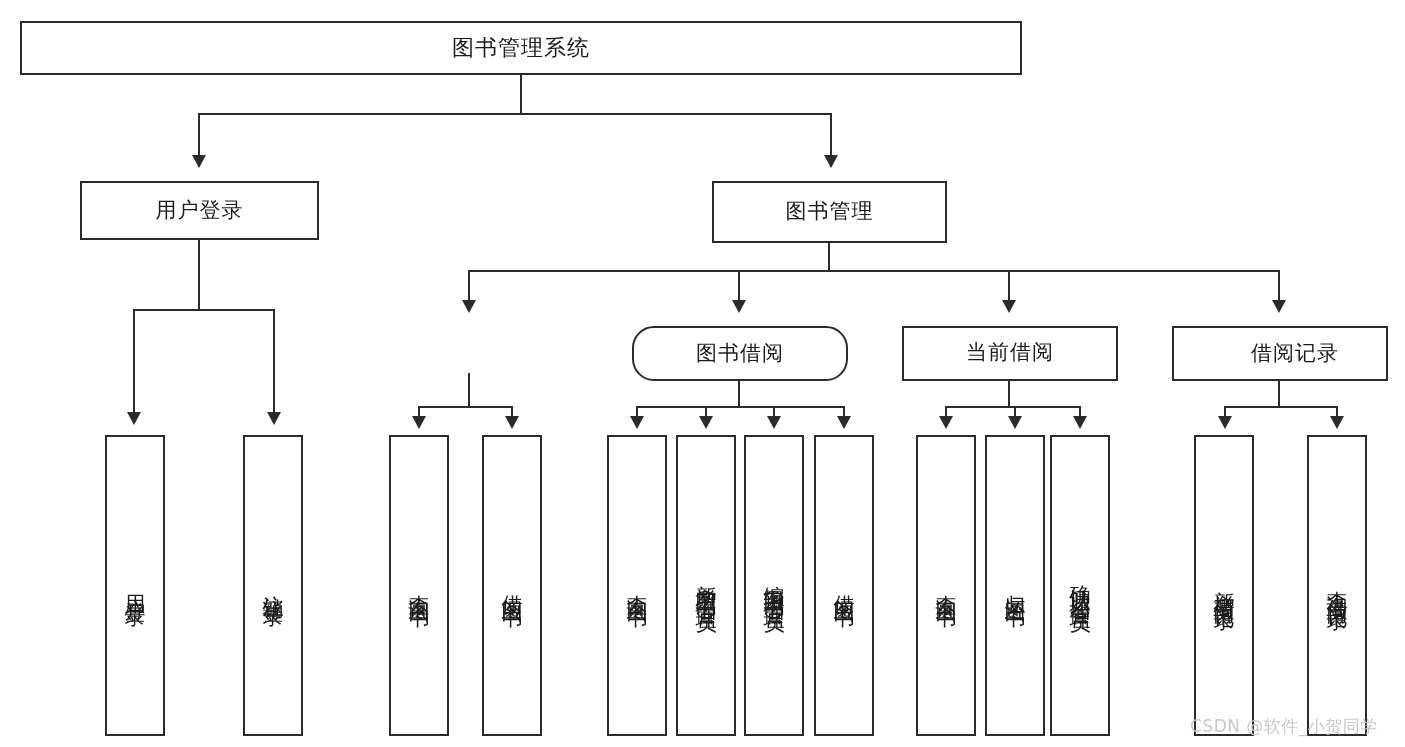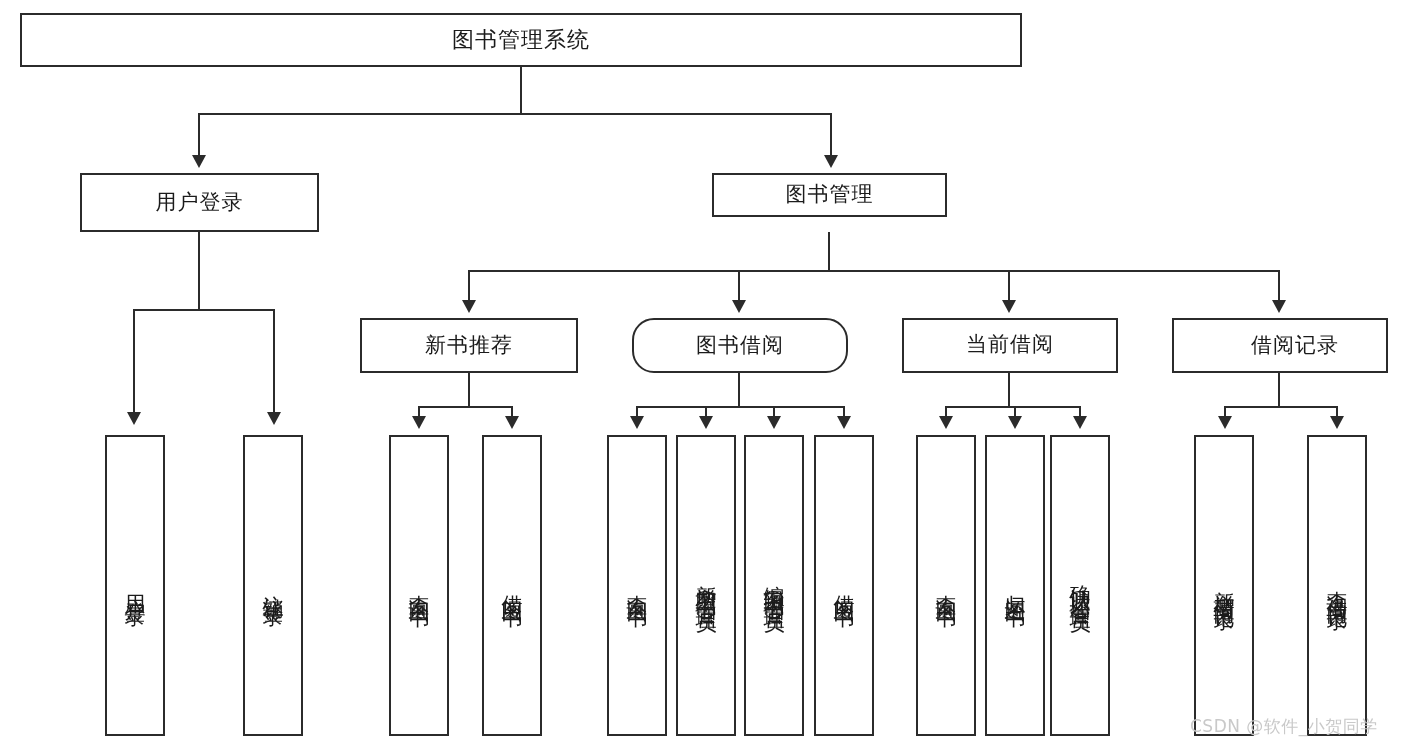--- a/index.html
+++ b/index.html
@@ -25,20 +25,21 @@
     align-items:center;
     justify-content:center;
     color:#1b1b1b;
     z-index:3;
   }
   .node.horiz{
     font-size:21px;
     letter-spacing:1px;
     line-height:1.1;
     white-space:nowrap;
+    margin-top:8px;
   }
   
   .node.vert{
     writing-mode:vertical-rl;
     text-orientation:upright;
     font-size:21px;
     letter-spacing:4px;
     line-height:1.05;
     padding:8px 0;
     align-items:center;
@@ -90,41 +91,40 @@
 
   <div class="ln h" style="left:198px;top:113px;width:634px;"></div>
 
   <div class="ln v" style="left:198px;top:113px;height:44px;"></div>
   <div class="arrow" style="left:192px;top:155px;"></div>
   <div class="ln v" style="left:830px;top:113px;height:44px;"></div>
   <div class="arrow" style="left:824px;top:155px;"></div>
 
   <div class="node horiz" style="left:80px;top:173px;width:239px;height:59px;">用户登录</div>
 
-  <div class="node horiz" style="left:712px;top:173px;width:235px;height:44px;">图书管理</div>
+  <div class="node horiz" style="left:712px;top:173px;width:235px;height:62px;">图书管理</div>
 
   <div class="ln v" style="left:198px;top:232px;height:77px;"></div>
   <div class="ln h" style="left:133px;top:309px;width:142px;"></div>
   <div class="ln v" style="left:133px;top:309px;height:105px;"></div>
   <div class="arrow" style="left:127px;top:412px;"></div>
   <div class="ln v" style="left:273px;top:309px;height:105px;"></div>
   <div class="arrow" style="left:267px;top:412px;"></div>
 
   <div class="ln v" style="left:828px;top:232px;height:38px;"></div>
   <div class="ln h" style="left:468px;top:270px;width:812px;"></div>
   <div class="ln v" style="left:468px;top:270px;height:32px;"></div>
   <div class="arrow" style="left:462px;top:300px;"></div>
   <div class="ln v" style="left:738px;top:270px;height:32px;"></div>
   <div class="arrow" style="left:732px;top:300px;"></div>
   <div class="ln v" style="left:1008px;top:270px;height:32px;"></div>
   <div class="arrow" style="left:1002px;top:300px;"></div>
   <div class="ln v" style="left:1278px;top:270px;height:32px;"></div>
   <div class="arrow" style="left:1272px;top:300px;"></div>
 
-  <div class="node horiz" style="left:360px;top:318px;width:218px;height:55px;">新书推荐</div>
 
   <div class="node horiz" style="left:632px;top:318px;width:216px;height:55px;border-radius:22px;">图书借阅</div>
 
   <div class="node horiz" style="left:902px;top:318px;width:216px;height:55px;font-family:Liberation Mono, monospace;">当前借阅</div>
 
   <div class="node horiz" style="left:1172px;top:318px;width:216px;height:55px;padding-left:30px;">借阅记录</div>
 
   <div class="ln v" style="left:468px;top:373px;height:33px;"></div>
   <div class="ln h" style="left:418px;top:406px;width:95px;"></div>
   <div class="ln v" style="left:418px;top:406px;height:12px;"></div>

